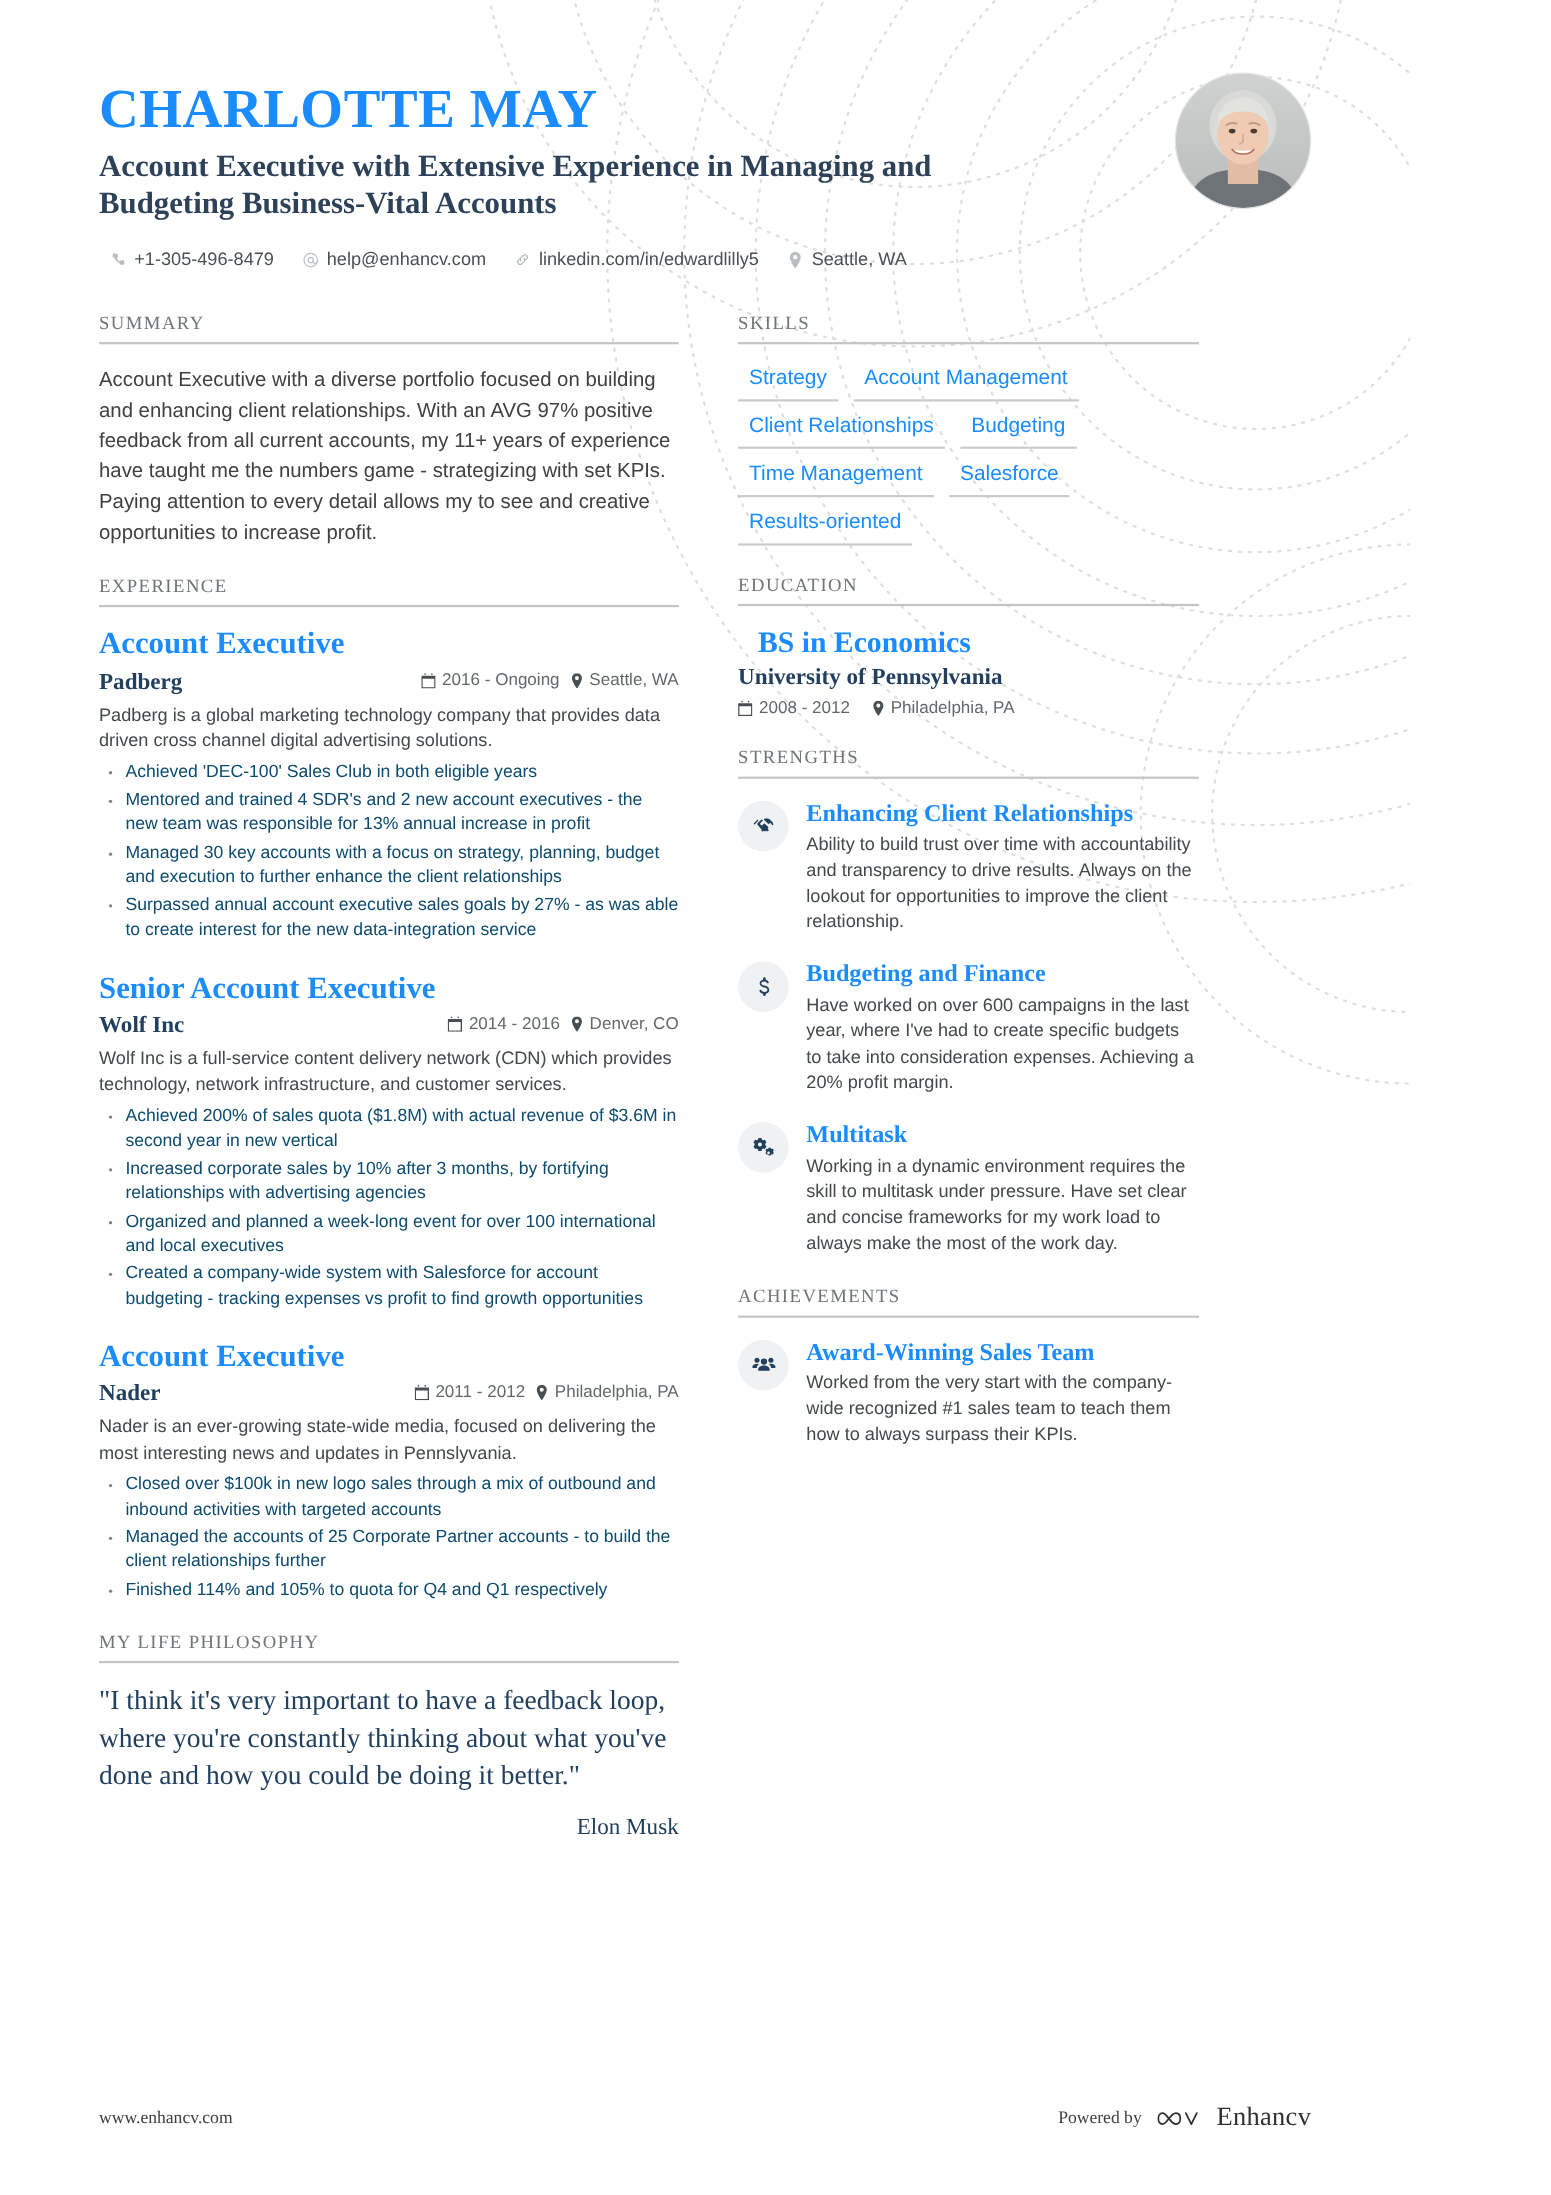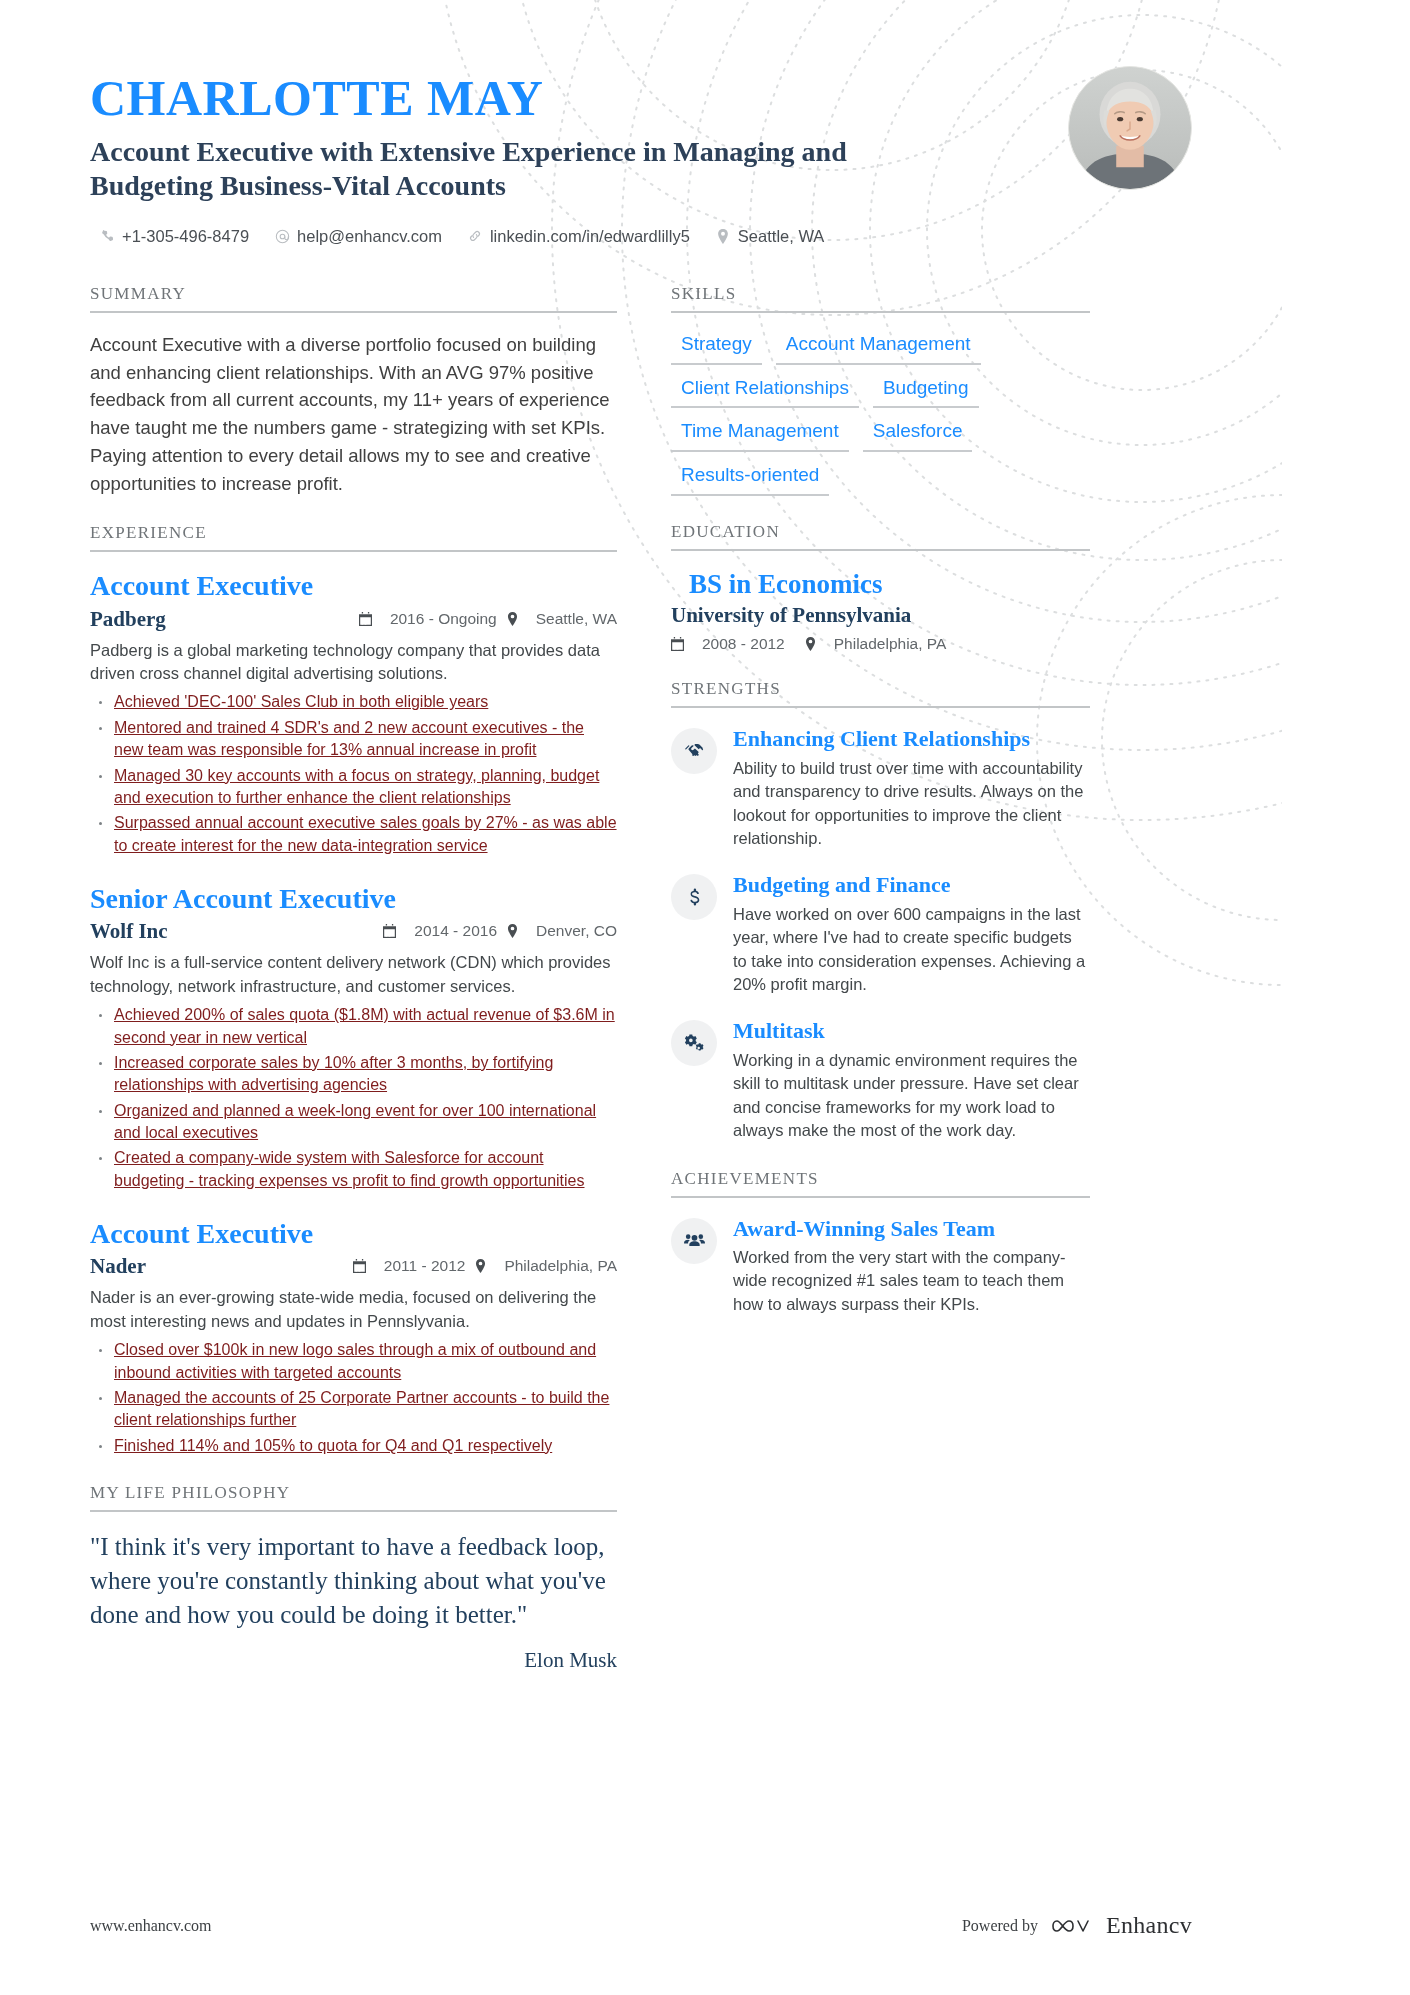--- a/index.html
+++ b/index.html
@@ -156,21 +156,21 @@
   .job-company {
     font-family: "Liberation Serif", serif;
     font-size: 21px;
     font-weight: 700;
     color: #22405e;
     flex: 1 1 auto;
   }
   .meta-chip {
     display: flex;
     align-items: center;
-    gap: 18px;
+    gap: 6px;
     font-size: 15.5px;
     color: #62676b;
     white-space: nowrap;
   }
   .meta-chip .ci {
     display: inline-flex;
     align-items: center;
     color: #494e52;
     flex: 0 0 auto;
   }
@@ -179,23 +179,22 @@
     line-height: 1.42;
     color: #43484b;
     margin-bottom: 6px;
   }
   .bullets { list-style: none; }
   .bullets li {
     position: relative;
     padding-left: 24px;
     font-size: 16px;
     line-height: 1.40;
-    color: #7f1d1d;
+    color: #0c4a6e;
     margin-bottom: 3px;
-    text-decoration: underline;
   }
   .bullets li::before {
     content: "";
     position: absolute;
     left: 9px;
     top: 10px;
     width: 3px;
     height: 3px;
     border-radius: 50%;
     background: #7d8286;

